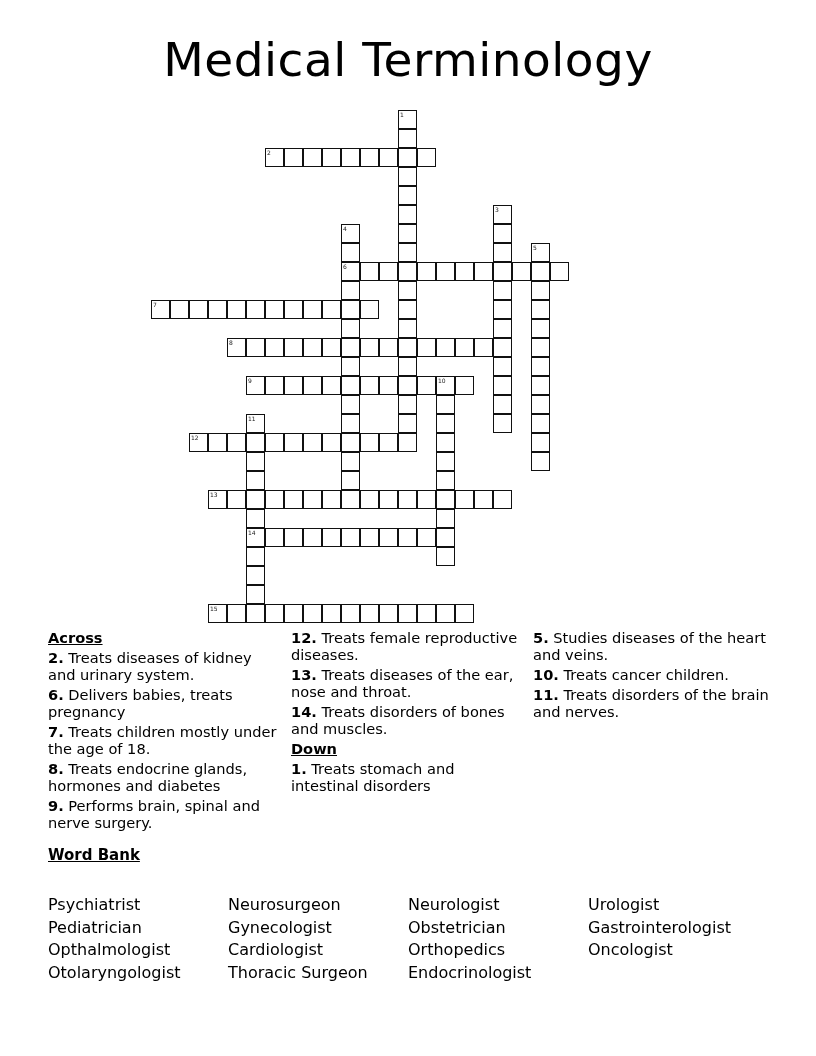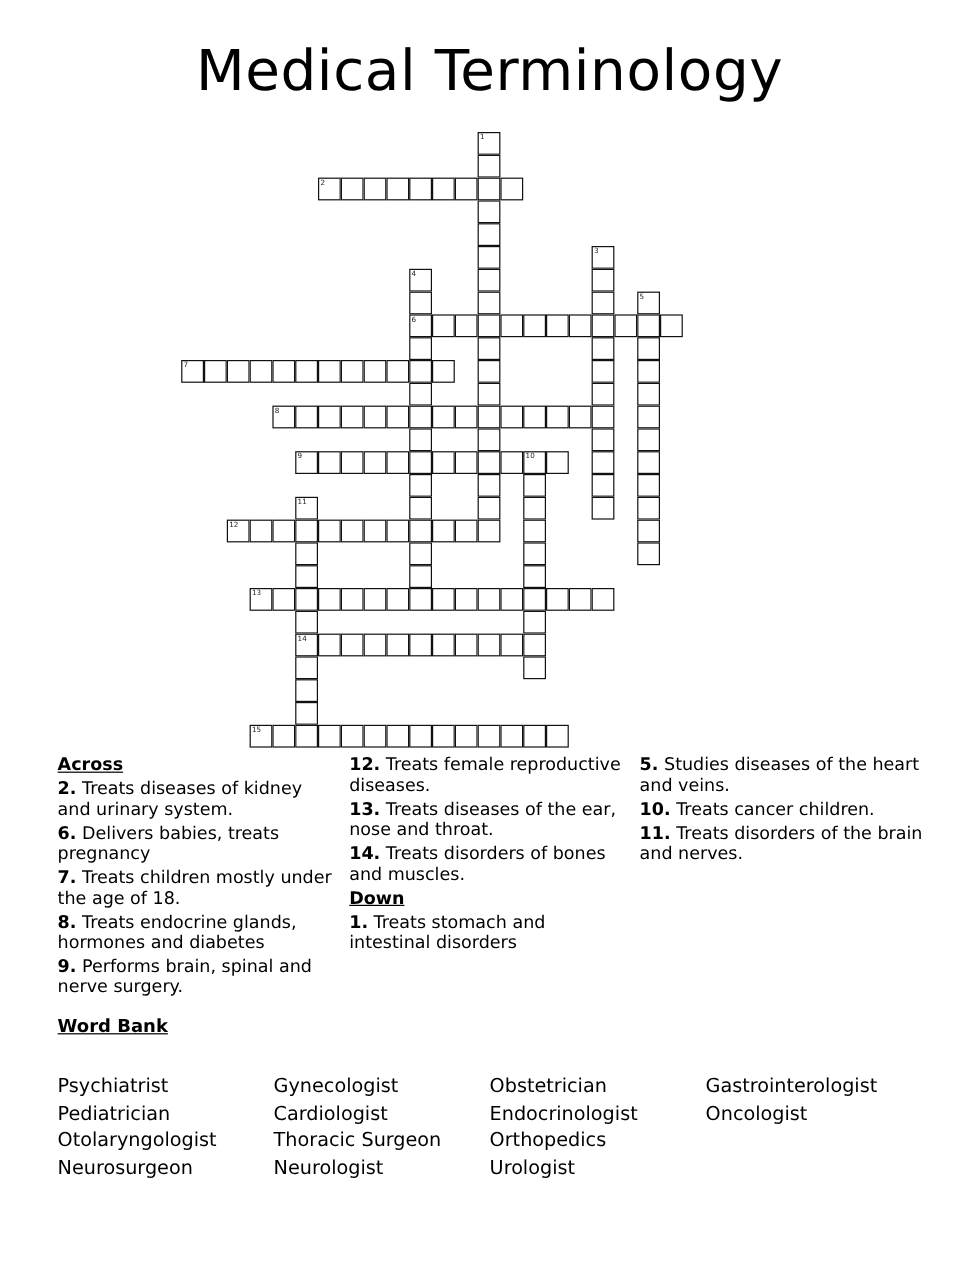--- a/index.html
+++ b/index.html
@@ -246,25 +246,26 @@
 <div class="clues col3">
   <div class="clue"><b>5.</b><span> Studies diseases of the heart and veins.</span></div>
   <div class="clue"><b>10.</b><span> Treats cancer children.</span></div>
   <div class="clue"><b>11.</b><span> Treats disorders of the brain and nerves.</span></div>
 </div>
 
 <div class="wb-title">Word Bank</div>
 <div class="wordbank">
   <div>Psychiatrist</div>
   <div>Pediatrician</div>
+  <div>Opthalmologist</div>
   <div>Otolaryngologist</div>
   <div>Neurosurgeon</div>
   <div>Gynecologist</div>
   <div>Cardiologist</div>
   <div>Thoracic Surgeon</div>
   <div>Neurologist</div>
   <div>Obstetrician</div>
+  <div>Orthopedics</div>
   <div>Endocrinologist</div>
-  <div>Orthopedics</div>
   <div>Urologist</div>
   <div>Gastrointerologist</div>
   <div>Oncologist</div>
 </div>
 
 </body></html>

